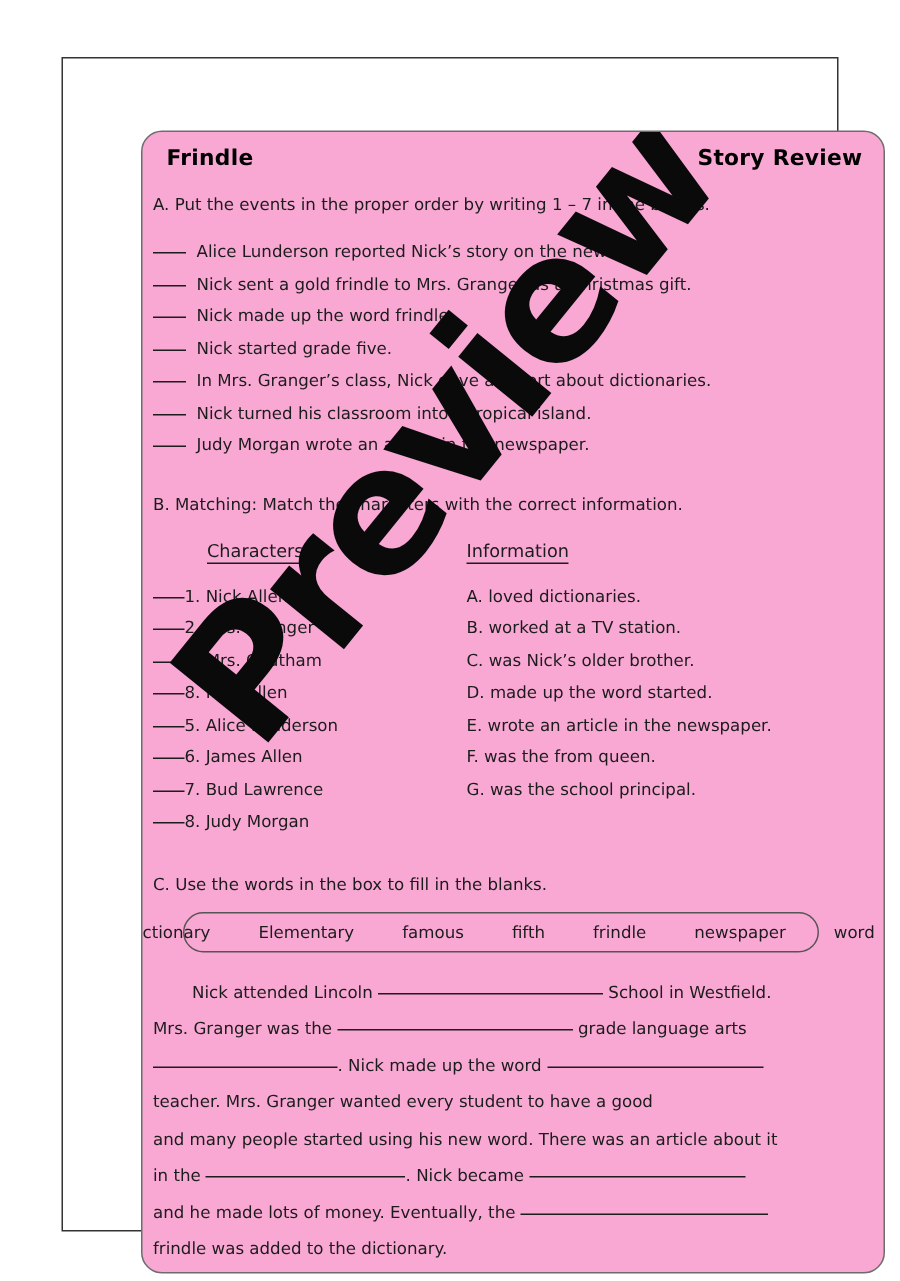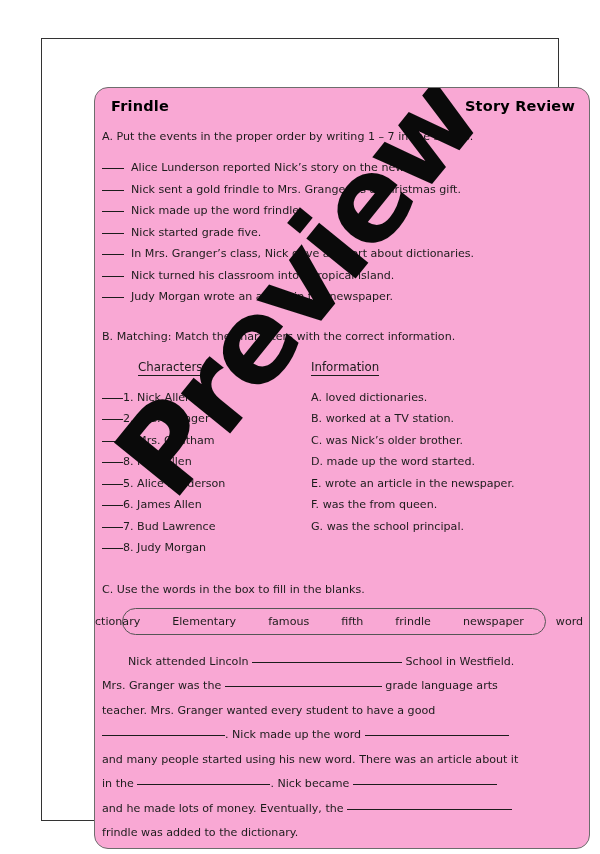--- a/index.html
+++ b/index.html
@@ -282,22 +282,22 @@
           <span class="bank-word">famous</span>
           <span class="bank-word">fifth</span>
           <span class="bank-word">frindle</span>
           <span class="bank-word">newspaper</span>
           <span class="bank-word">word</span>
         </div>
 
         <div id="fill-paragraph">
           <div class="para-line"><span class="para-indent"></span><span>Nick attended Lincoln</span> <span class="blank-fill b-150"></span> <span>School in Westfield.</span></div>
           <div class="para-line"><span>Mrs. Granger was the</span> <span class="blank-fill b-157"></span> <span>grade language arts</span></div>
+          <div class="para-line"><span class="blank-fill b-123"></span><span>. Nick made up the word</span> <span class="blank-fill b-144"></span></div>
           <div class="para-line"><span>teacher. Mrs. Granger wanted every student to have a good</span></div>
-          <div class="para-line"><span class="blank-fill b-123"></span><span>. Nick made up the word</span> <span class="blank-fill b-144"></span></div>
           <div class="para-line"><span>and many people started using his new word. There was an article about it</span></div>
           <div class="para-line"><span>in the</span> <span class="blank-fill b-133"></span><span>. Nick became</span> <span class="blank-fill b-144"></span></div>
           <div class="para-line"><span>and he made lots of money. Eventually, the</span> <span class="blank-fill b-165"></span></div>
           <div class="para-line"><span>frindle was added to the dictionary.</span></div>
         </div>
       </div>
     </div>
 
     <div id="watermark">
       <div id="watermark-text">Preview</div>

